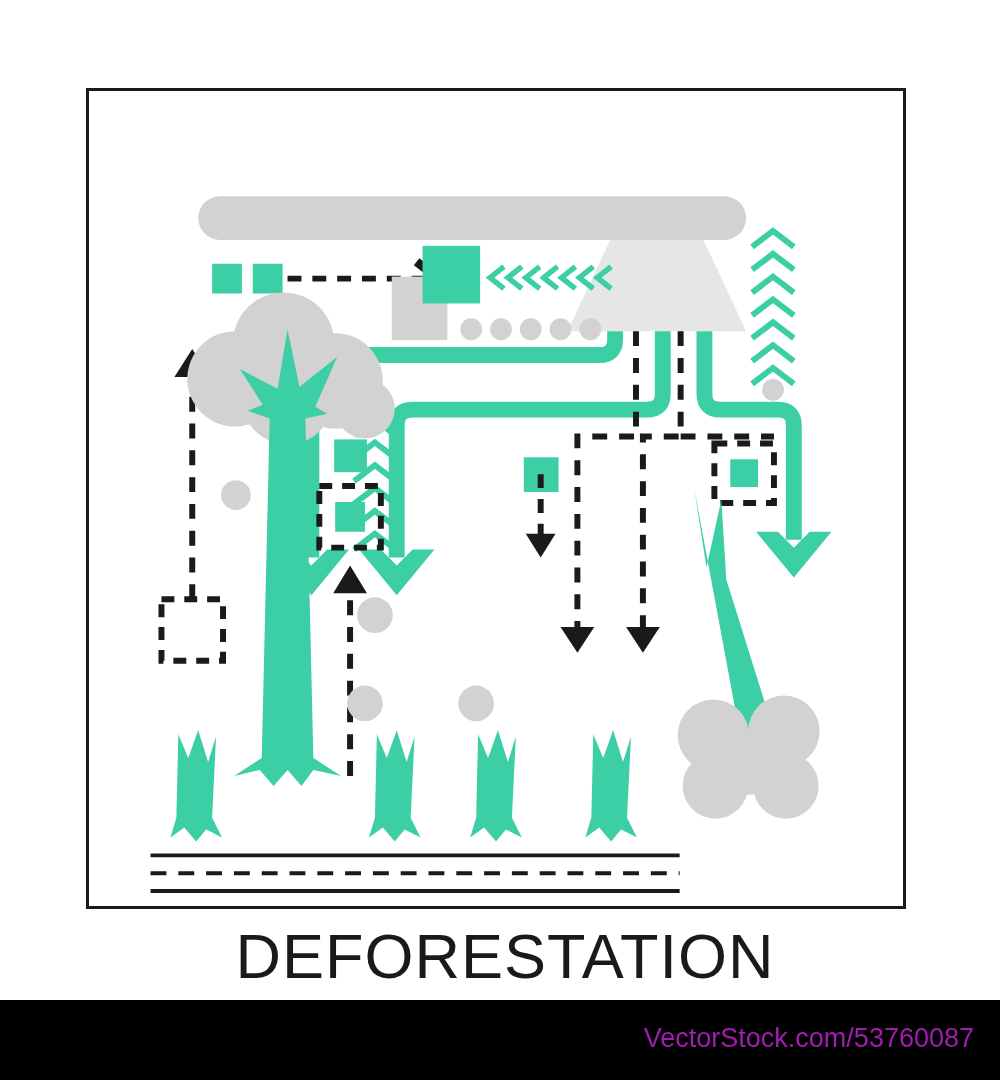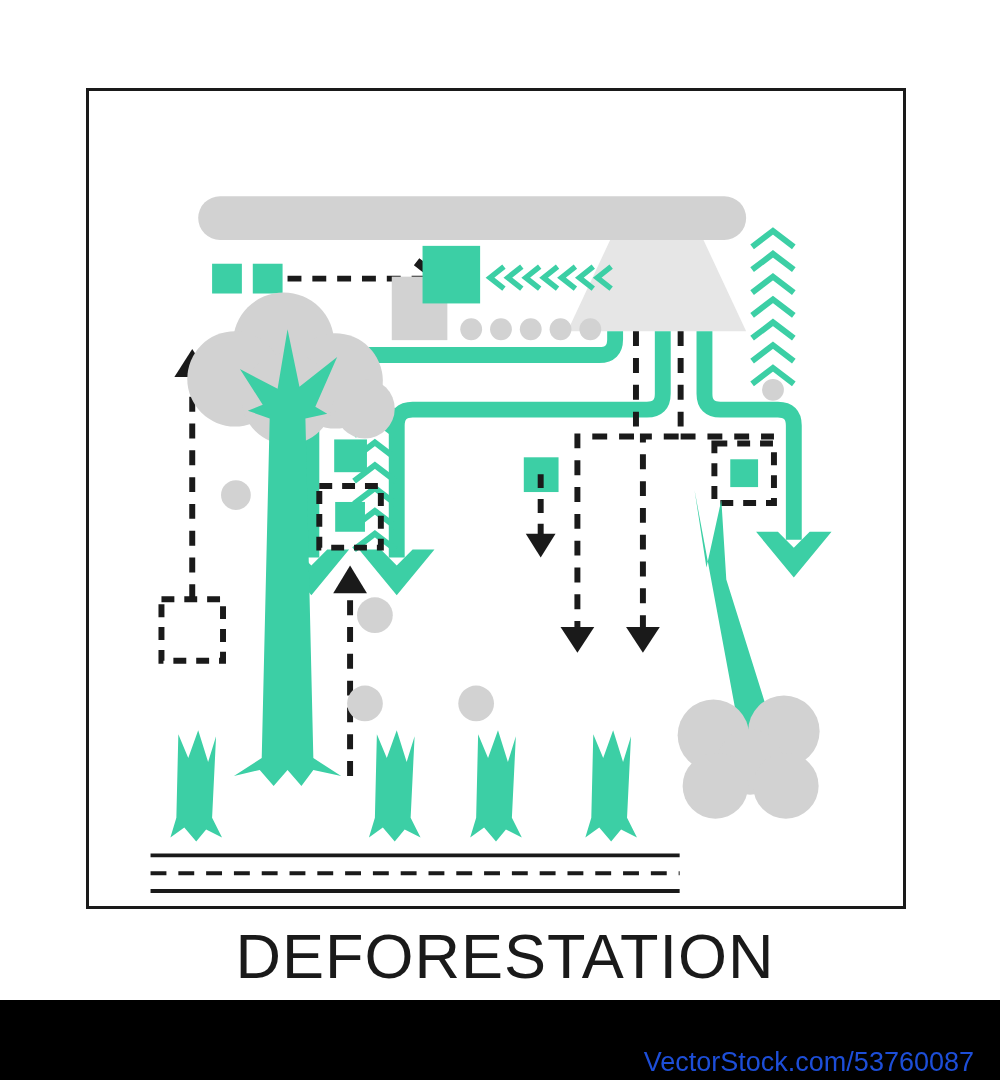--- a/index.html
+++ b/index.html
@@ -44,25 +44,24 @@
     position: absolute;
     left: 27px; top: 1018px;
     color: #ffffff;
     font-size: 34px;
     font-weight: 700;
     font-family: "Liberation Sans", sans-serif;
   }
   #footer-url {
     position: absolute;
     right: 26px; top: 1023px;
-    color: #1d4ed8;
+    color: #a21caf;
     font-size: 27px;
     font-weight: 400;
     font-family: "Liberation Sans", sans-serif;
-    margin-top: 24px;
   }
 </style>
 </head>
 <body>
 
 <div id="page">
 
   <div id="illustration-frame">
     <svg id="illustration-svg" viewBox="0 0 820 821" xmlns="http://www.w3.org/2000/svg">
 

